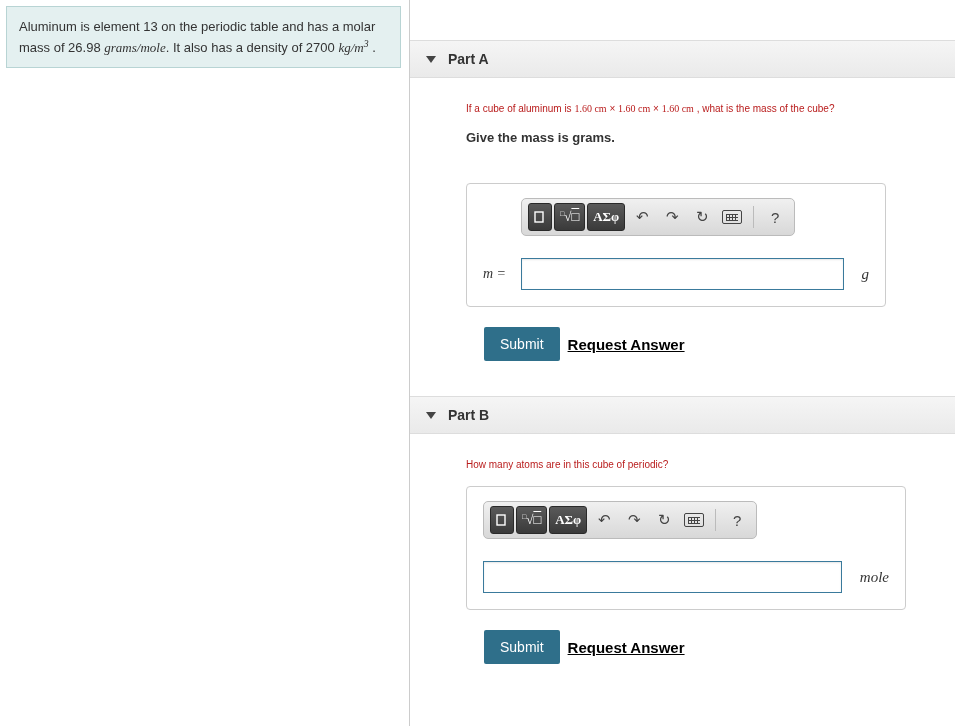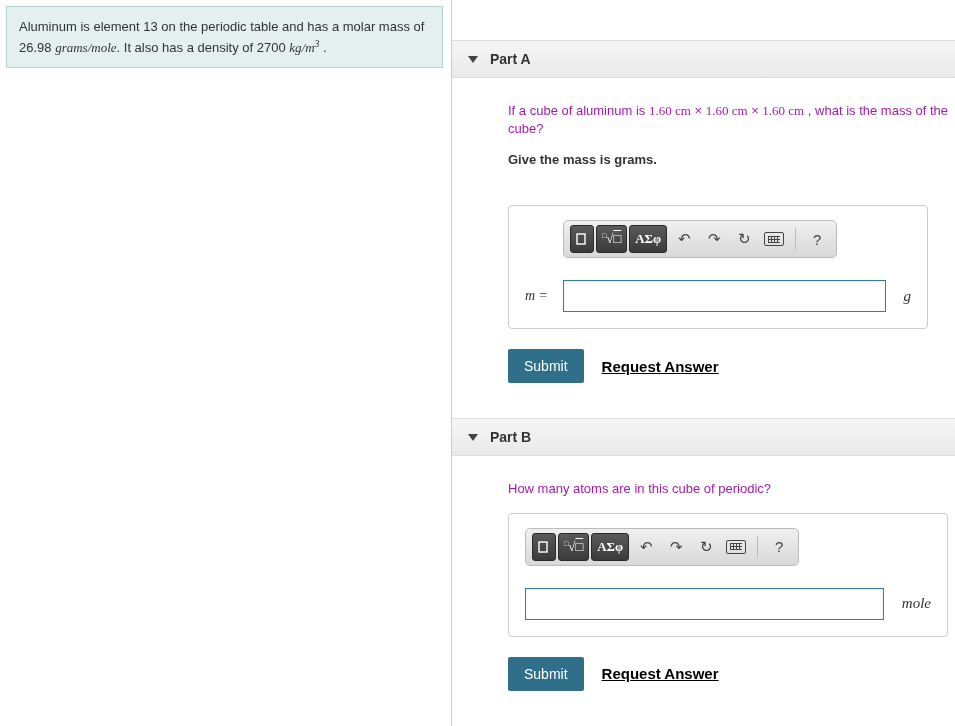--- a/index.html
+++ b/index.html
@@ -6,21 +6,21 @@
     body {
       font-family: Arial, Helvetica, sans-serif;
       font-size: 13px;
       color: #333;
       background: #fff;
       width: 955px;
       height: 726px;
       display: flex;
     }
     .left-col {
-      width: 452px;
+      width: 410px;
       padding: 6px 8px 0 6px;
       border-right: 1px solid #ccc;
     }
     .info-box {
       background: #e4f0f0;
       border: 1px solid #b8d4d4;
       padding: 10px 12px;
       font-size: 13px;
       line-height: 1.5;
       color: #333;
@@ -55,22 +55,22 @@
     .part-header .title {
       font-weight: bold;
       font-size: 14px;
       color: #333;
     }
 
     .part-body {
       padding: 0 0 35px 56px;
     }
     .question-text {
-      font-size: 13px;
-      color: #a21caf;
+      font-size: 10px;
+      color: #b91c1c;
       margin-bottom: 14px;
       line-height: 1.4;
     }
     .question-text .serif {
       font-family: Georgia, 'Times New Roman', serif;
     }
     .instruction {
       font-weight: bold;
       font-size: 13px;
       margin-bottom: 38px;
@@ -178,21 +178,22 @@
       font-family: Georgia, 'Times New Roman', serif;
       font-style: italic;
       font-size: 15px;
       color: #333;
       margin-left: 8px;
     }
 
     .actions {
       display: flex;
       align-items: center;
-      gap: 18px;
+      gap: 8px;
+      margin-left: 18px;
     }
     .btn-submit {
       background: #2f6f8a;
       color: #fff;
       border: none;
       border-radius: 2px;
       padding: 9px 16px;
       font-size: 14px;
       cursor: pointer;
     }

